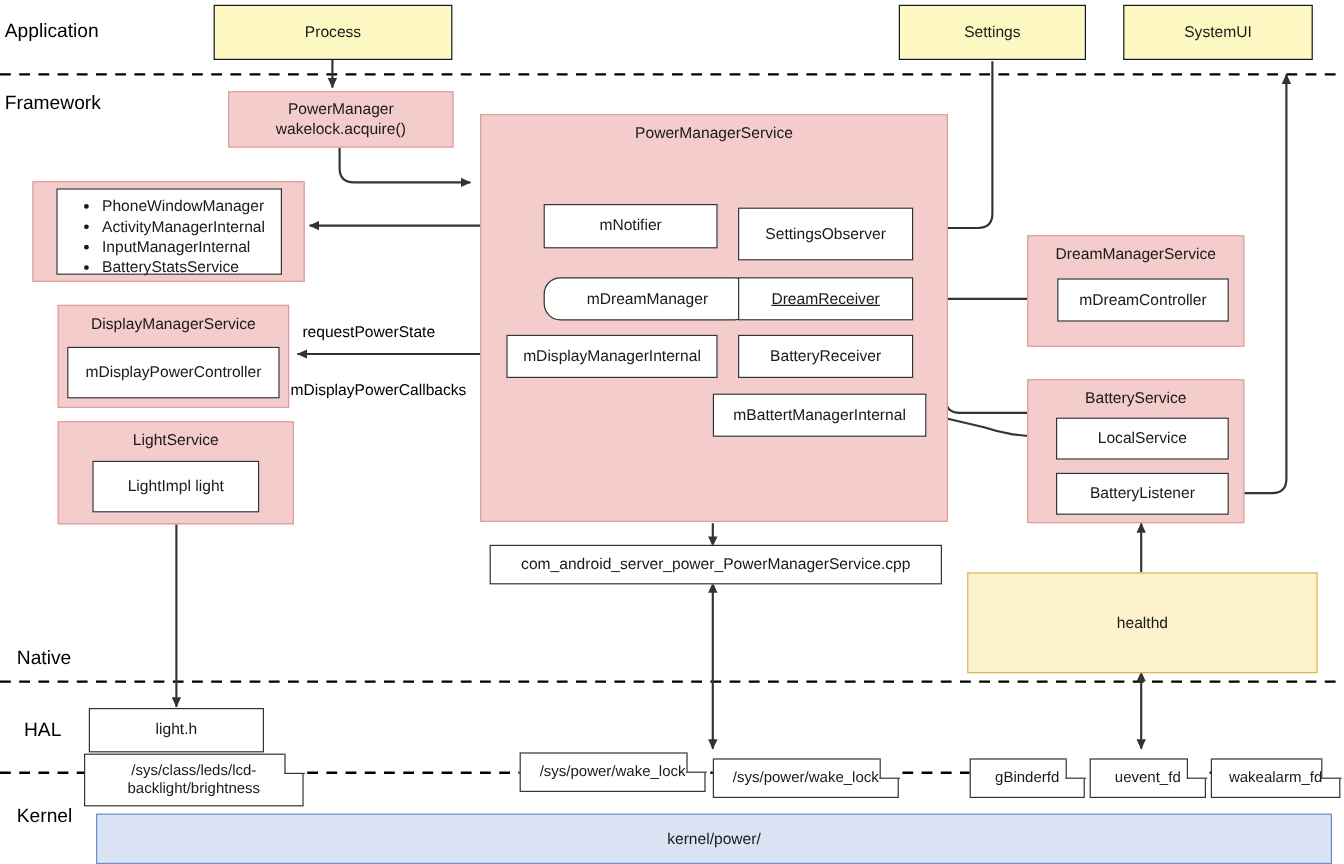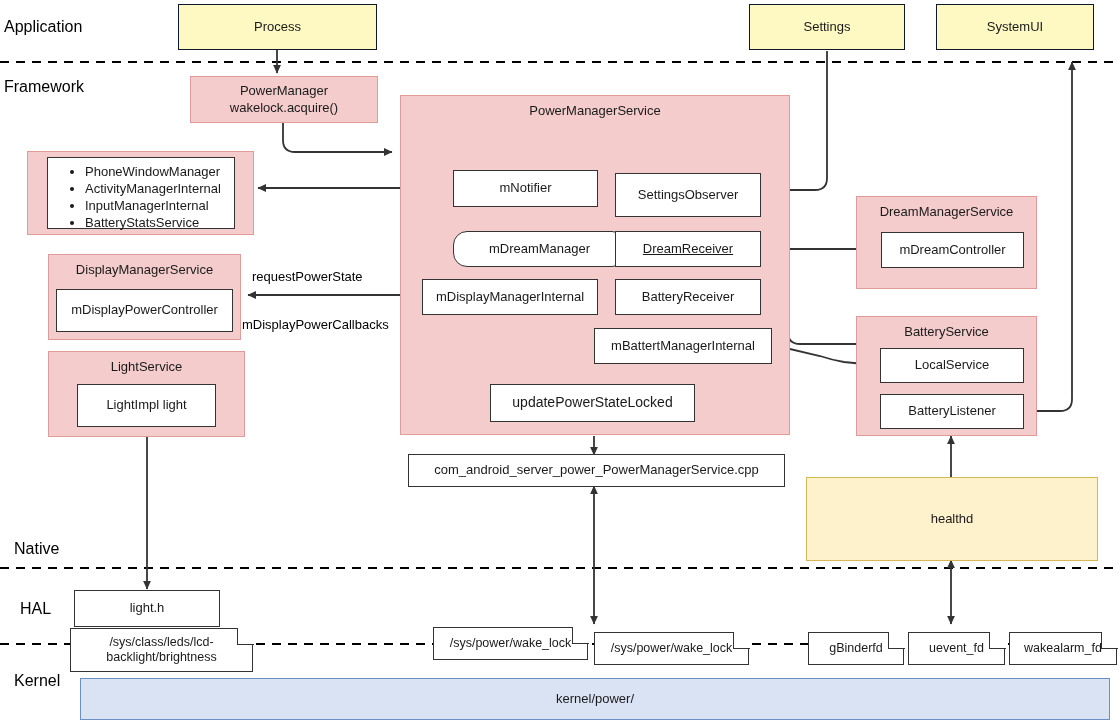--- a/index.html
+++ b/index.html
@@ -236,23 +236,20 @@
   </div>
   <div class="node box-white" style="left:422px; top:279px; width:176px; height:36px;">
     <span>mDisplayManagerInternal</span>
   </div>
   <div class="node box-white" style="left:615px; top:279px; width:146px; height:36px;">
     <span>BatteryReceiver</span>
   </div>
   <div class="node box-white" style="left:594px; top:328px; width:178px; height:36px;">
     <span>mBattertManagerInternal</span>
   </div>
-  <div class="node box-white" style="left:490px; top:384px; width:205px; height:38px; font-size:14px;">
-    <span>updatePowerStateLocked</span>
-  </div>
 
   <div class="grp-title box-pink" style="left:48px; top:254px; width:193px; height:86px;">
     <span>DisplayManagerService</span>
   </div>
   <div class="node box-white" style="left:56px; top:289px; width:177px; height:43px;">
     <span>mDisplayPowerController</span>
   </div>
 
   <div class="grp-title box-pink" style="left:48px; top:351px; width:197px; height:86px;">
     <span>LightService</span>

